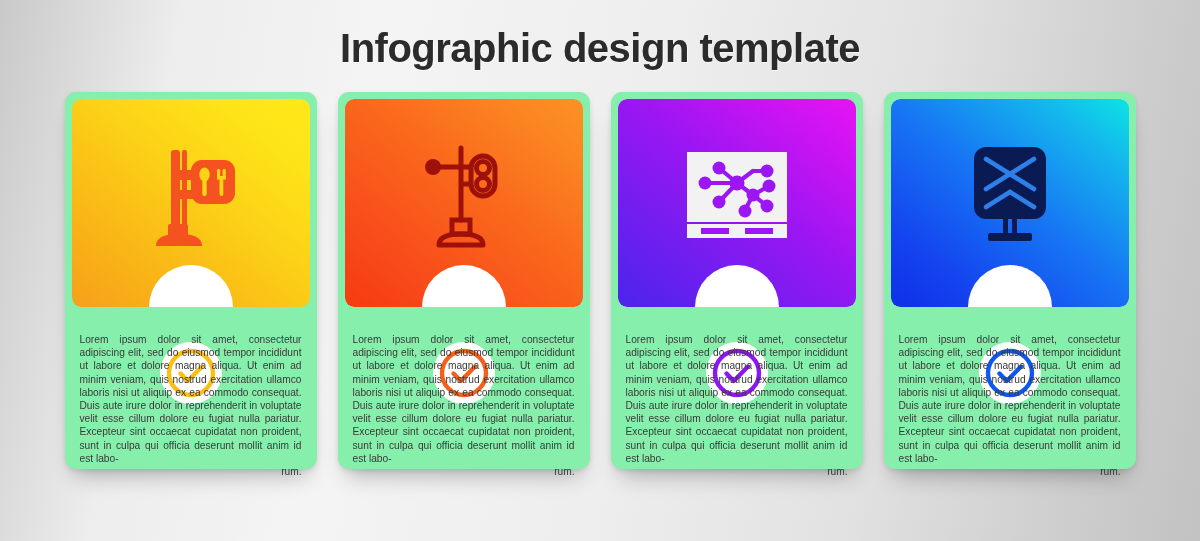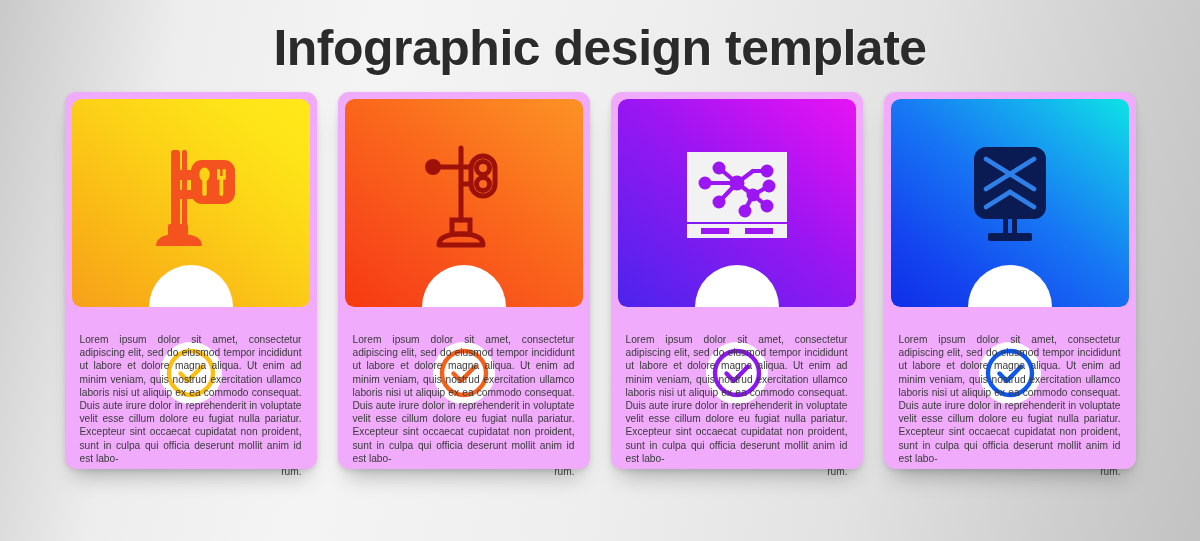--- a/index.html
+++ b/index.html
@@ -24,21 +24,21 @@
     position: relative;
   }
 
   
   .page-title {
     position: absolute;
     top: 23px;
     left: 0;
     width: 1200px;
     text-align: center;
-    font-size: 50px;
+    font-size: 40px;
     line-height: 50px;
     font-weight: bold;
     letter-spacing: -0.5px;
     color: #2b2b2b;
     text-shadow: 1px 1px 0 rgba(255,255,255,0.65);
   }
 
   
   .cards-row {
     position: absolute;
@@ -47,21 +47,21 @@
     width: 1200px;
     display: flex;
     justify-content: center;
     gap: 21px;
   }
 
   .card {
     position: relative;
     width: 252px;
     height: 377px;
-    background: #f0abfc;
+    background: #86efac;
     border-radius: 11px;
     box-shadow:
       0 16px 22px -10px rgba(0,0,0,0.28),
       0 2px 5px rgba(0,0,0,0.10);
     padding: 7px 7px 0 7px;
   }
 
   
   .panel-wrap {
     position: relative;

